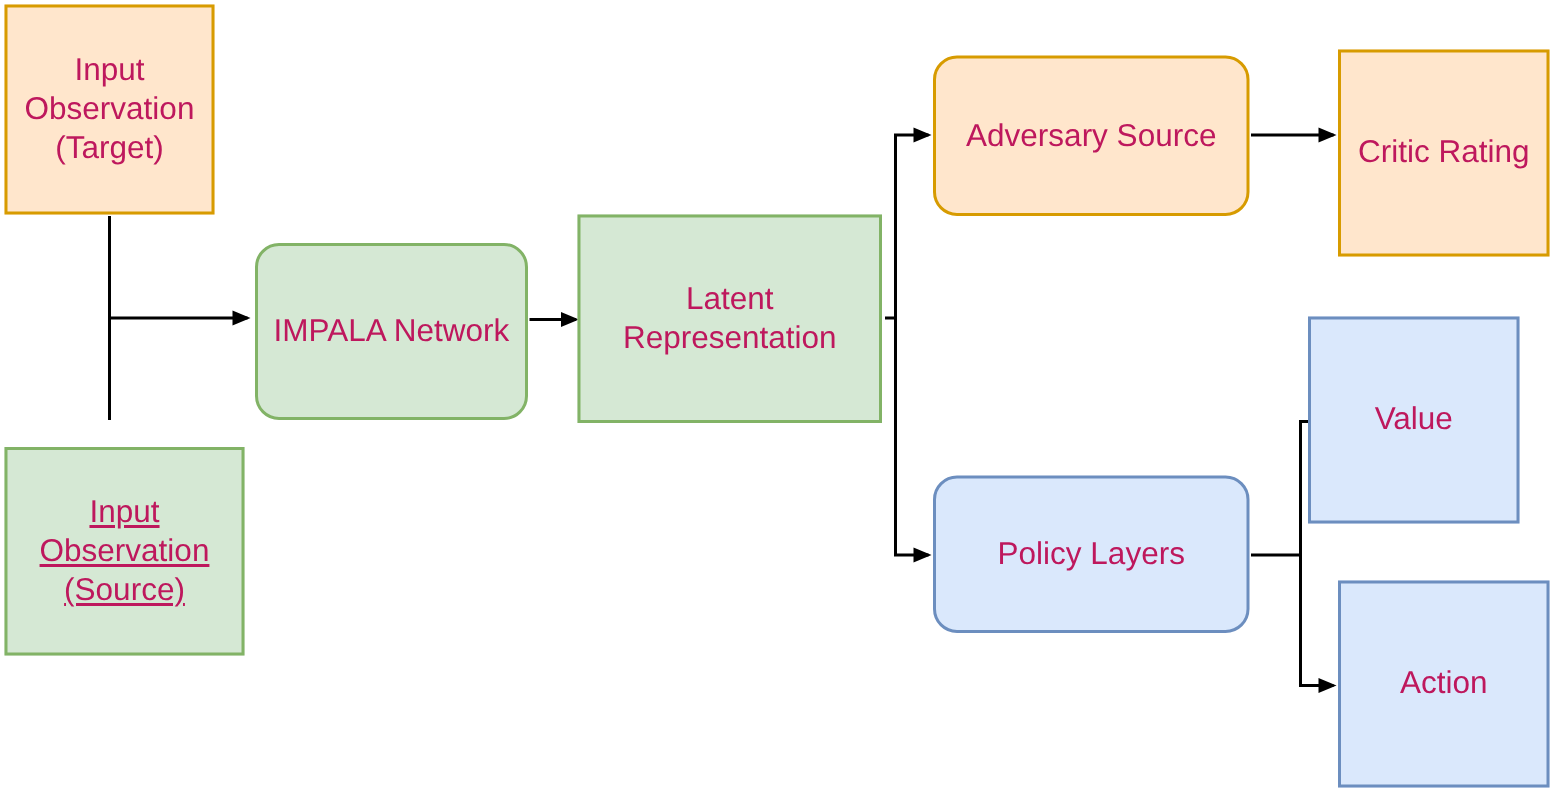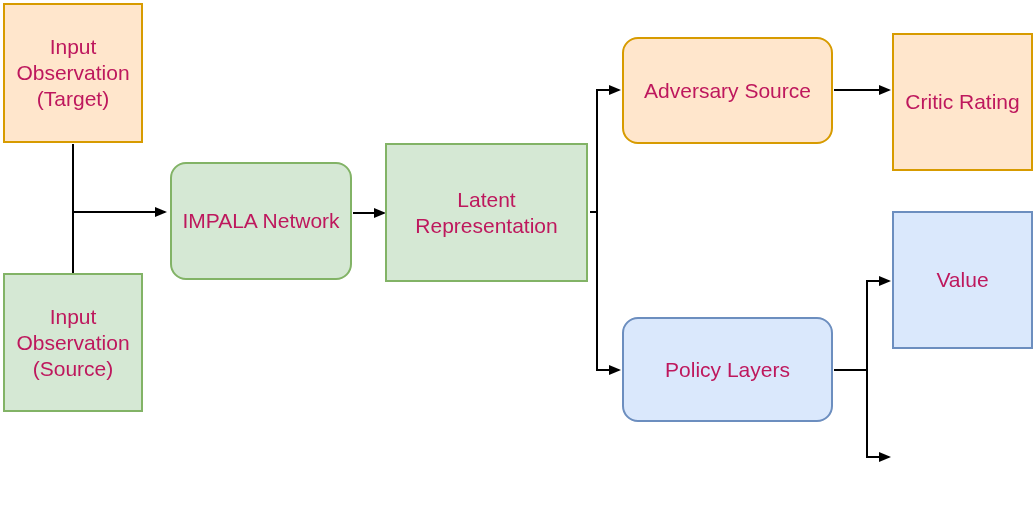--- a/index.html
+++ b/index.html
@@ -28,27 +28,27 @@
     font-size: 21px;
     line-height: 26px;
     color: #be185d;
   }
   .rounded { border-radius: 16px; }
   .orange { background: #FFE6CC; border-color: #D79B00; }
   .green  { background: #D5E8D4; border-color: #82B366; }
   .blue   { background: #DAE8FC; border-color: #6C8EBF; }
 
   .n-input-target  { left: 3px;   top: 3px;   width: 140px; height: 140px; }
-  .n-input-source  { left: 3px;   top: 273px; width: 140px; height: 139px; }
+  .n-input-source  { left: 3px;   top: 298px; width: 160px; height: 139px; text-decoration: underline; }
   .n-impala        { left: 170px; top: 162px; width: 182px; height: 118px; }
   .n-latent        { left: 365px; top: 143px; width: 203px; height: 139px; margin-left: 20px; }
   .n-adversary     { left: 622px; top: 37px;  width: 211px; height: 107px; }
   .n-critic        { left: 892px; top: 21px;  width: 141px; height: 138px; margin-top: 12px; }
   .n-policy        { left: 622px; top: 317px; width: 211px; height: 105px; }
-  .n-value         { left: 892px; top: 211px; width: 141px; height: 138px; justify-content: center; }
+  .n-value         { left: 872px; top: 211px; width: 141px; height: 138px; justify-content: center; }
   .n-action        { left: 892px; top: 387px; width: 141px; height: 138px; }
 
   .edge { stroke: #000; stroke-width: 2; fill: none; }
 </style>
 </head>
 <body>
 
 <div id="canvas">
 
   <svg id="edges" viewBox="0 0 1036 530" xmlns="http://www.w3.org/2000/svg">
@@ -92,14 +92,17 @@
   </div>
 
   <div class="node blue rounded n-policy">
     <span>Policy Layers</span>
   </div>
 
   <div class="node blue n-value">
     <span>Value</span>
   </div>
 
+  <div class="node blue n-action">
+    <span>Action</span>
+  </div>
 
 </div>
 
 </body></html>

